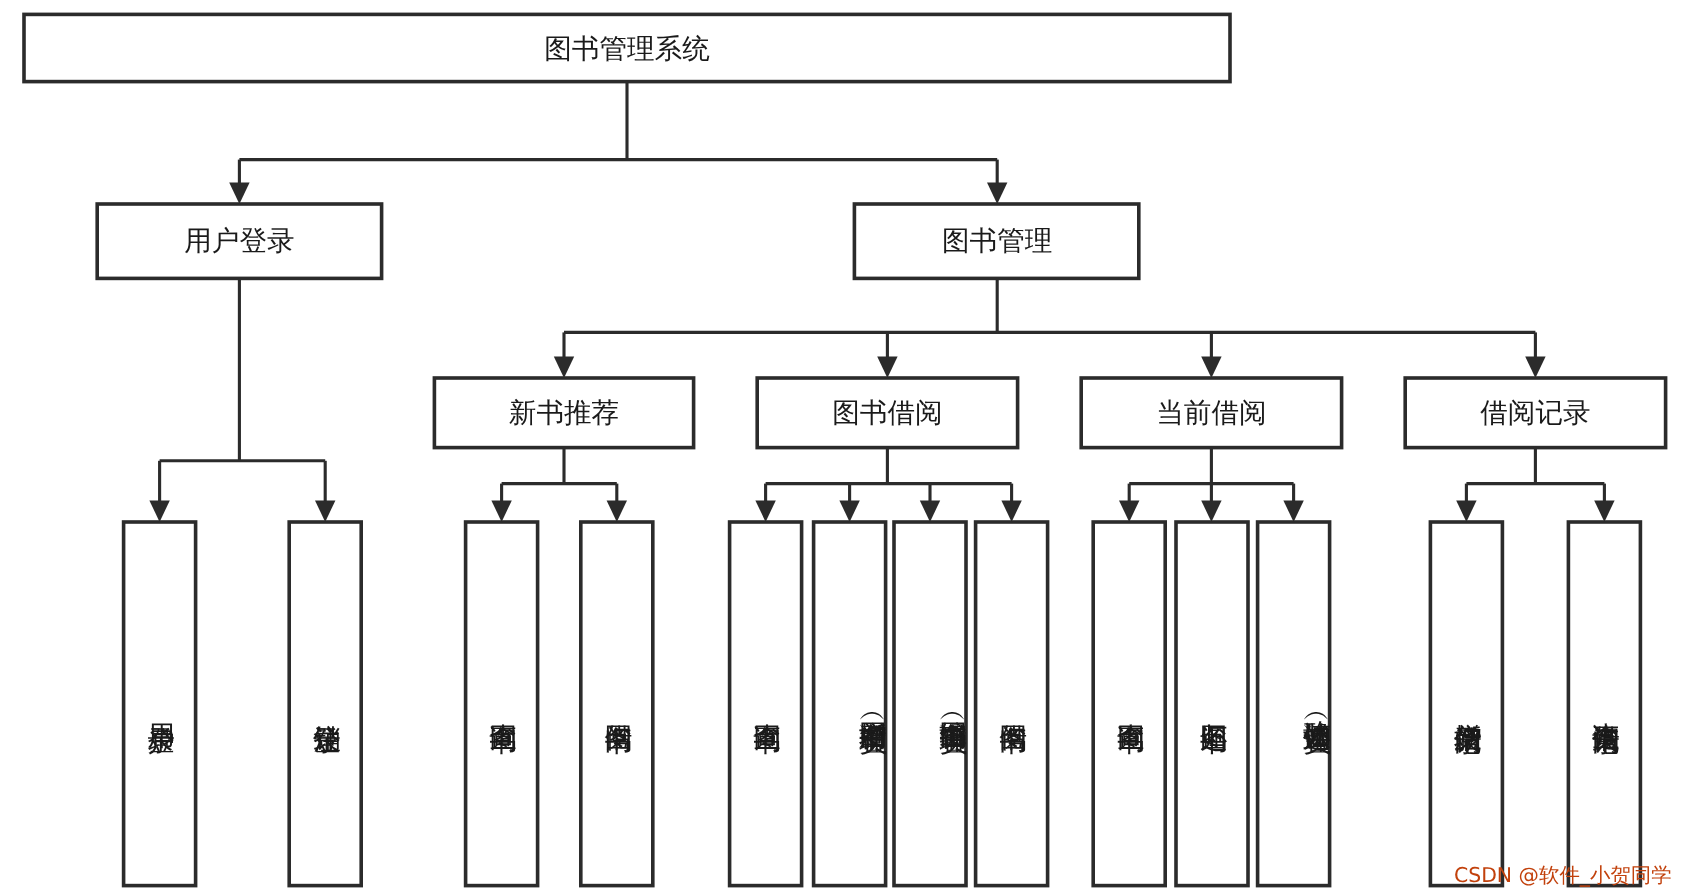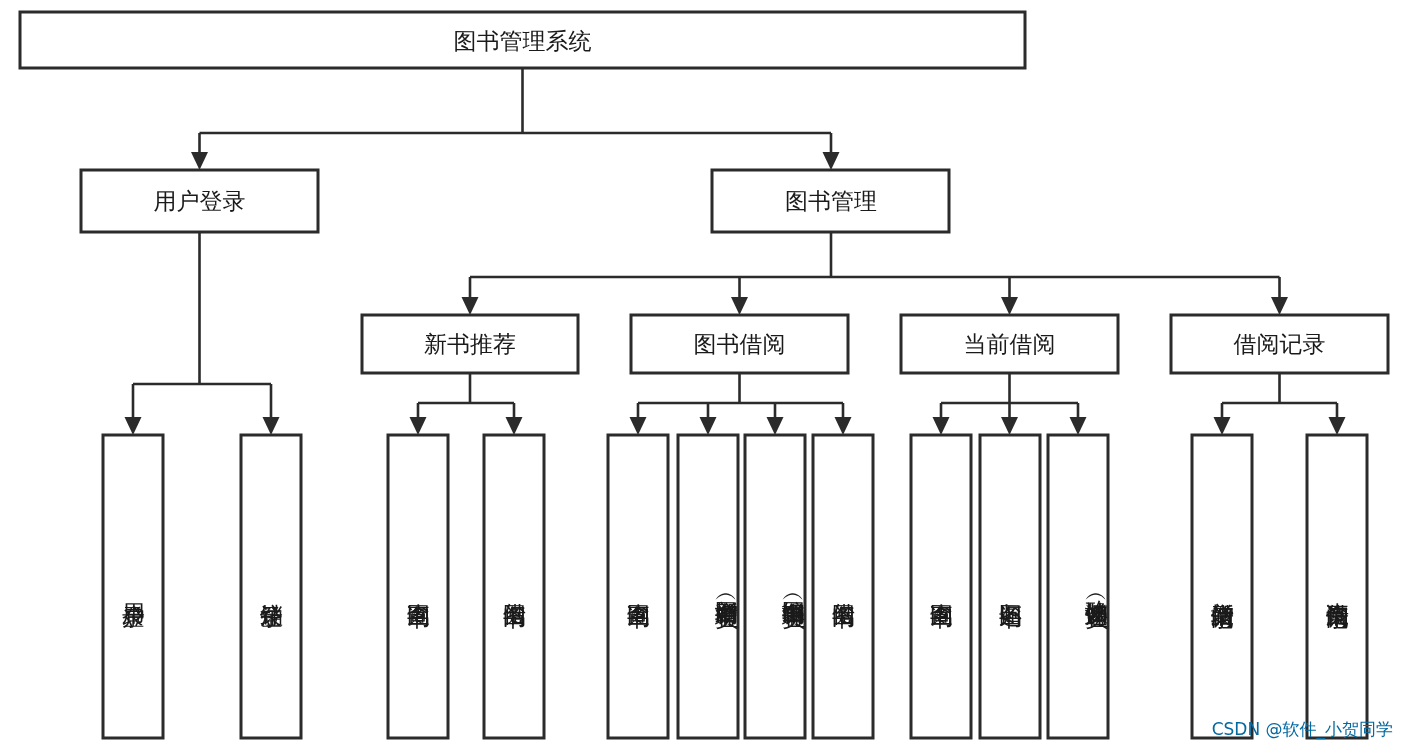--- a/index.html
+++ b/index.html
@@ -64,21 +64,21 @@
     text-align: center;
     white-space: nowrap;
     pointer-events: none;
   }
   .watermark {
     position: absolute;
     right: 12px;
     bottom: 6px;
     font-family: "DejaVu Sans", "Liberation Sans", sans-serif;
     font-size: 17px;
-    color: #0369a1;
+    color: #c2410c;
     white-space: nowrap;
   }
 </style>
 </head>
 <body>
 
 <div id="diagram-root">
 
   <svg class="flow" viewBox="0 0 1405 747">
 

